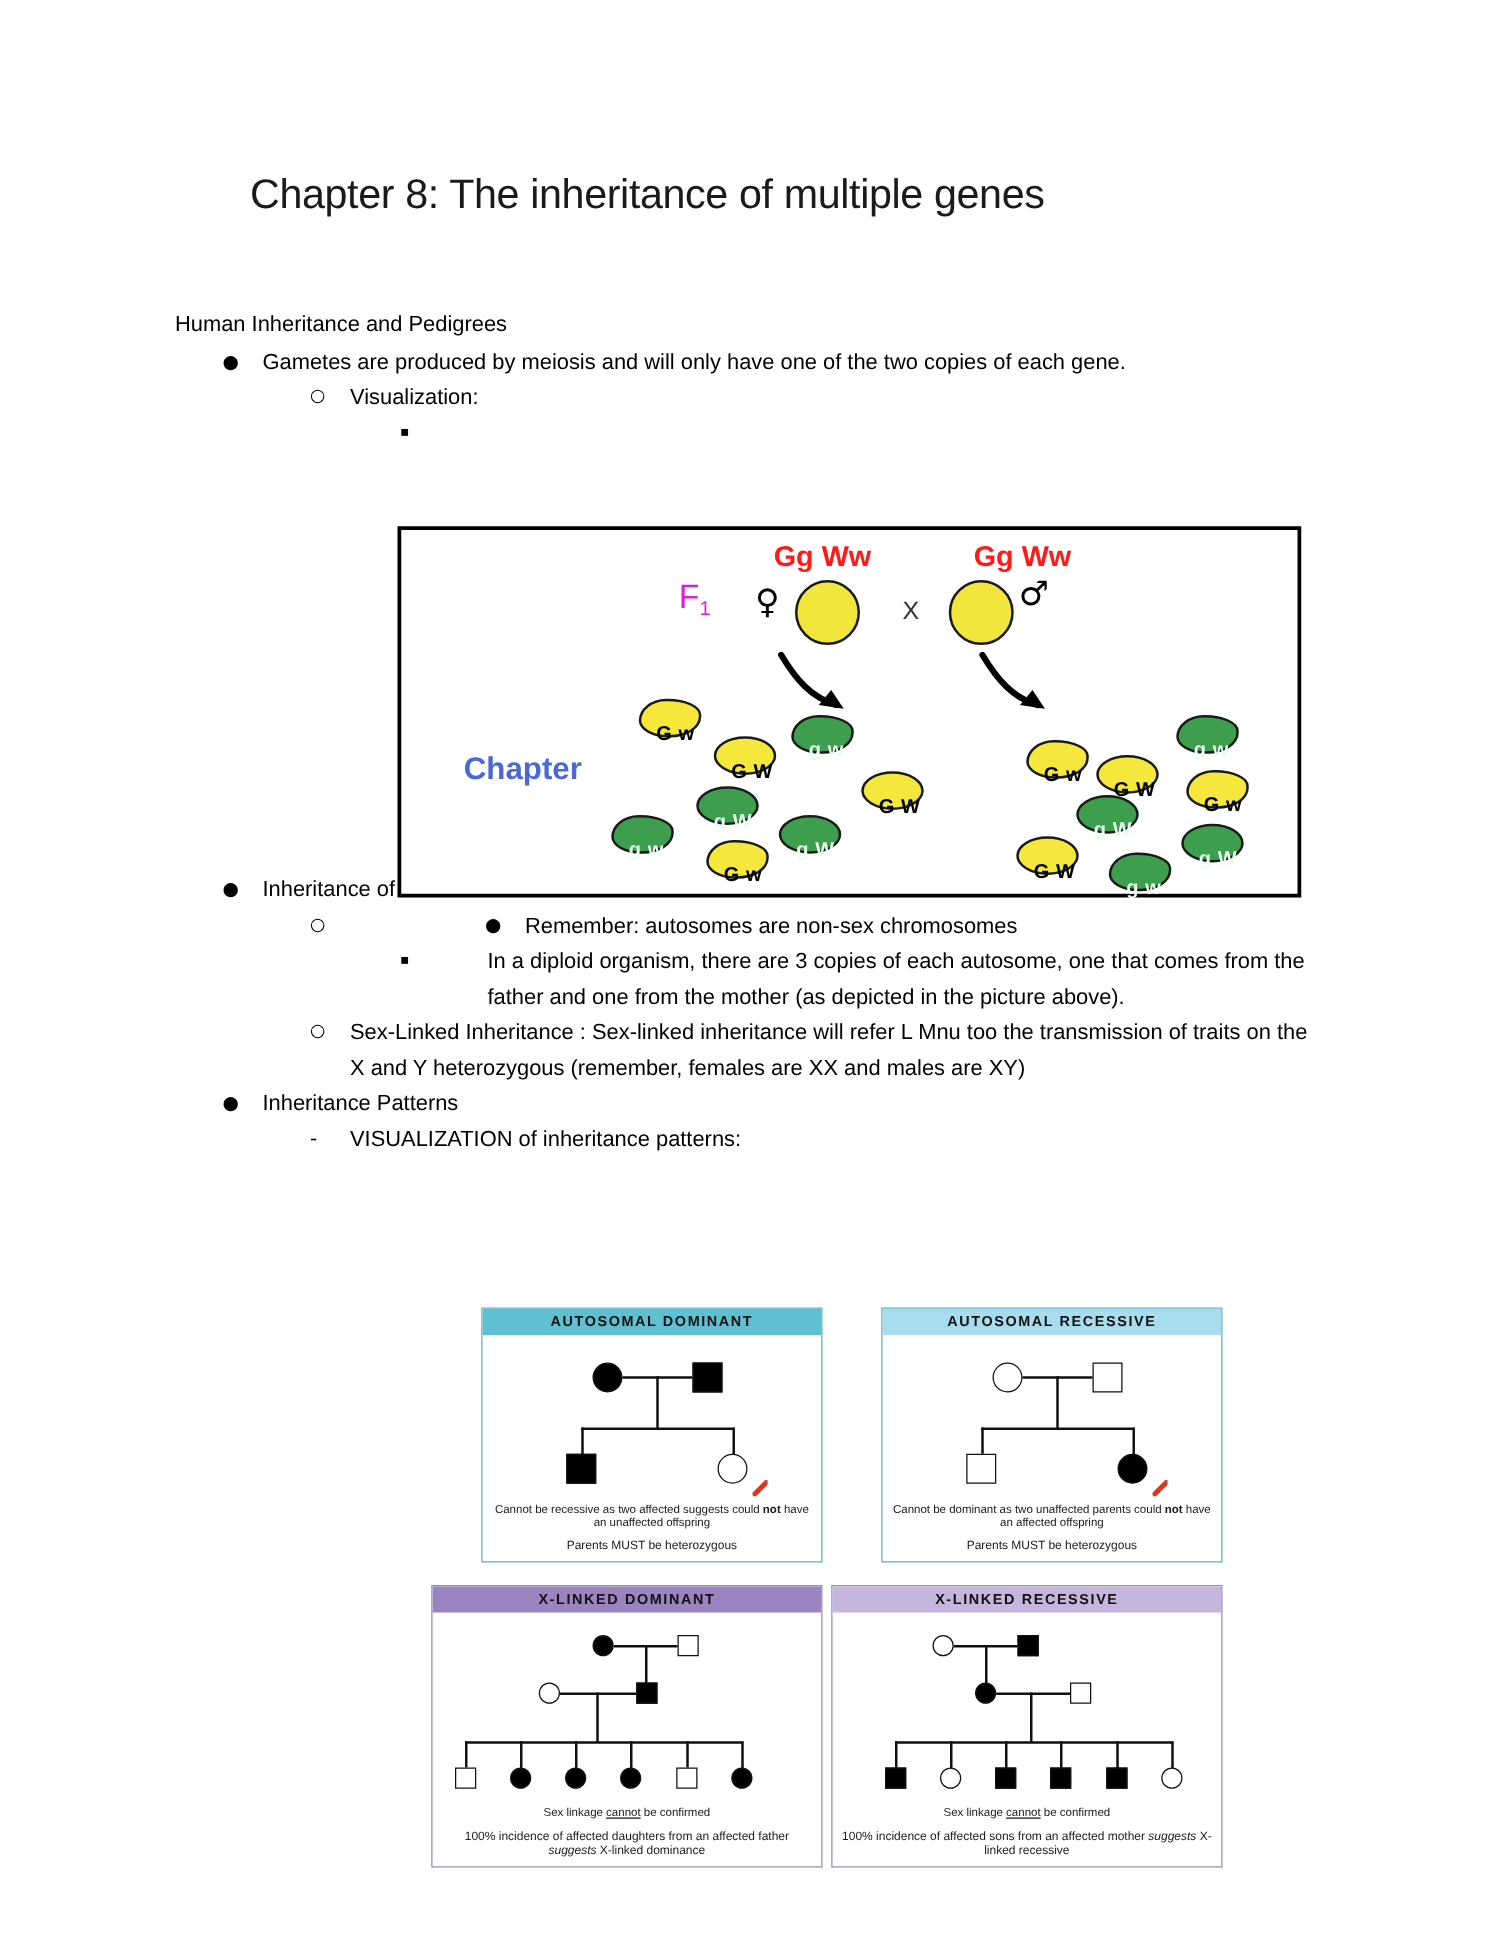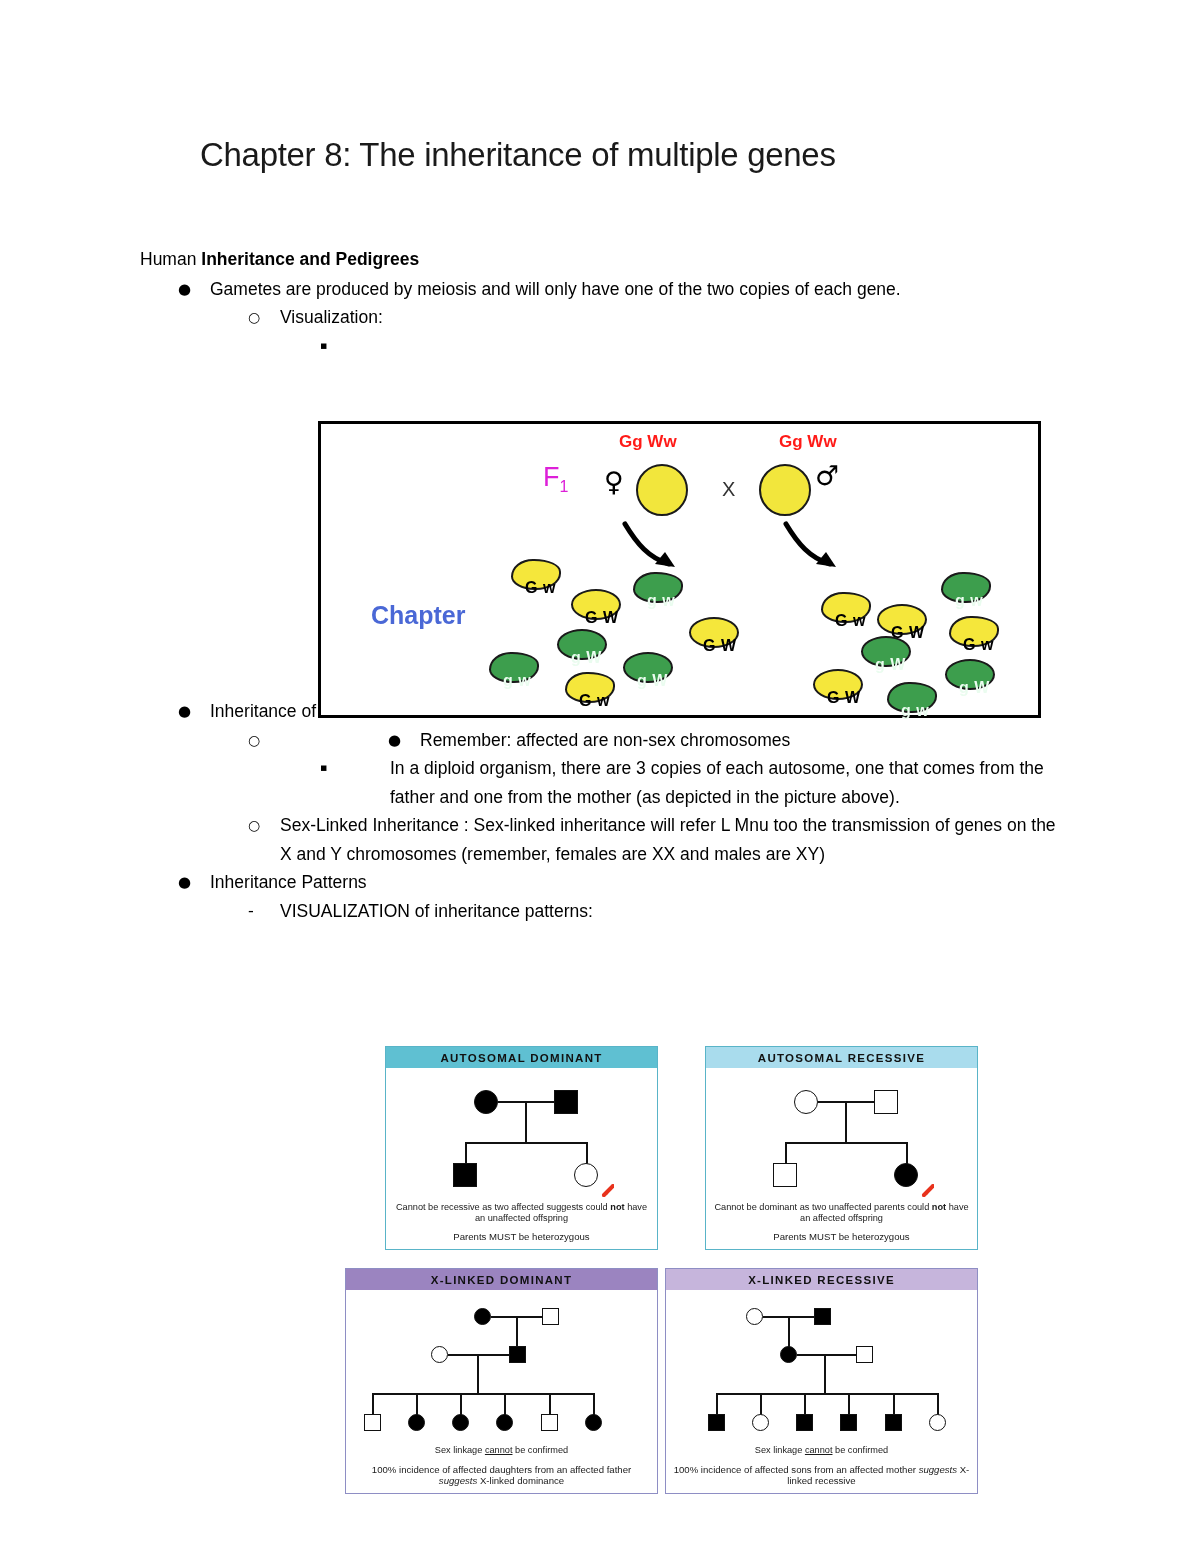--- a/index.html
+++ b/index.html
@@ -29,21 +29,21 @@
     position:absolute;
     left:140px; top:245px;
     width:920px;
     font-size:17.5px;
     line-height:28.5px;
   }
   .heading-line{
     font-weight:400;
     margin-bottom:1px;
   }
-  .heading-line b{ font-weight:700; }
+  .heading-line b{ font-weight:400; }
 
   .li{
     position:relative;
     display:block;
     margin:0;
   }
   .li .bullet{
     position:absolute;
     font-family:"DejaVu Sans", sans-serif;
     line-height:28.5px;
@@ -78,21 +78,21 @@
     left:318px; top:421px;
     width:723px; height:297px;
     border:3px solid #000;
     background:#fff;
   }
   .fig-inner{ position:absolute; inset:0; }
 
   .genotype{
     position:absolute;
     color:#ff1a17;
-    font-size:17px;
+    font-size:23px;
     font-weight:600;
     font-family:"Liberation Sans", sans-serif;
     white-space:nowrap;
   }
   .f1-label{
     position:absolute;
     color:#dd1fd8;
     font-size:27px;
     font-weight:400;
     white-space:nowrap;
@@ -259,31 +259,31 @@
     <span class="bullet">●</span>
     <span class="txt">Inheritance of traits in humans</span>
   </div>
 
   <div class="li lvl2">
     <span class="bullet">○</span>
   </div>
 
   <div class="li lvl3b">
     <span class="bullet">●</span>
-    <span class="txt">Remember: affected are non-sex chromosomes</span>
+    <span class="txt">Remember: autosomes are non-sex chromosomes</span>
   </div>
 
   <div class="li lvl4">
     <span class="bullet">▪</span>
     <span class="txt">In a diploid organism, there are 3 copies of each autosome, one that comes from the father and one from the mother (as depicted in the picture above).</span>
   </div>
 
   <div class="li lvl2">
     <span class="bullet">○</span>
-    <span class="txt">Sex-Linked Inheritance : Sex-linked inheritance will refer L Mnu too the transmission of genes on the X and Y chromosomes (remember, females are XX and males are XY)</span>
+    <span class="txt">Sex-Linked Inheritance : Sex-linked inheritance will refer L Mnu too the transmission of traits on the X and Y heterozygous (remember, females are XX and males are XY)</span>
   </div>
 
   <div class="li lvl1">
     <span class="bullet">●</span>
     <span class="txt">Inheritance Patterns</span>
   </div>
 
   <div class="li lvldash">
     <span class="bullet">-</span>
     <span class="txt">VISUALIZATION of inheritance patterns:</span>

